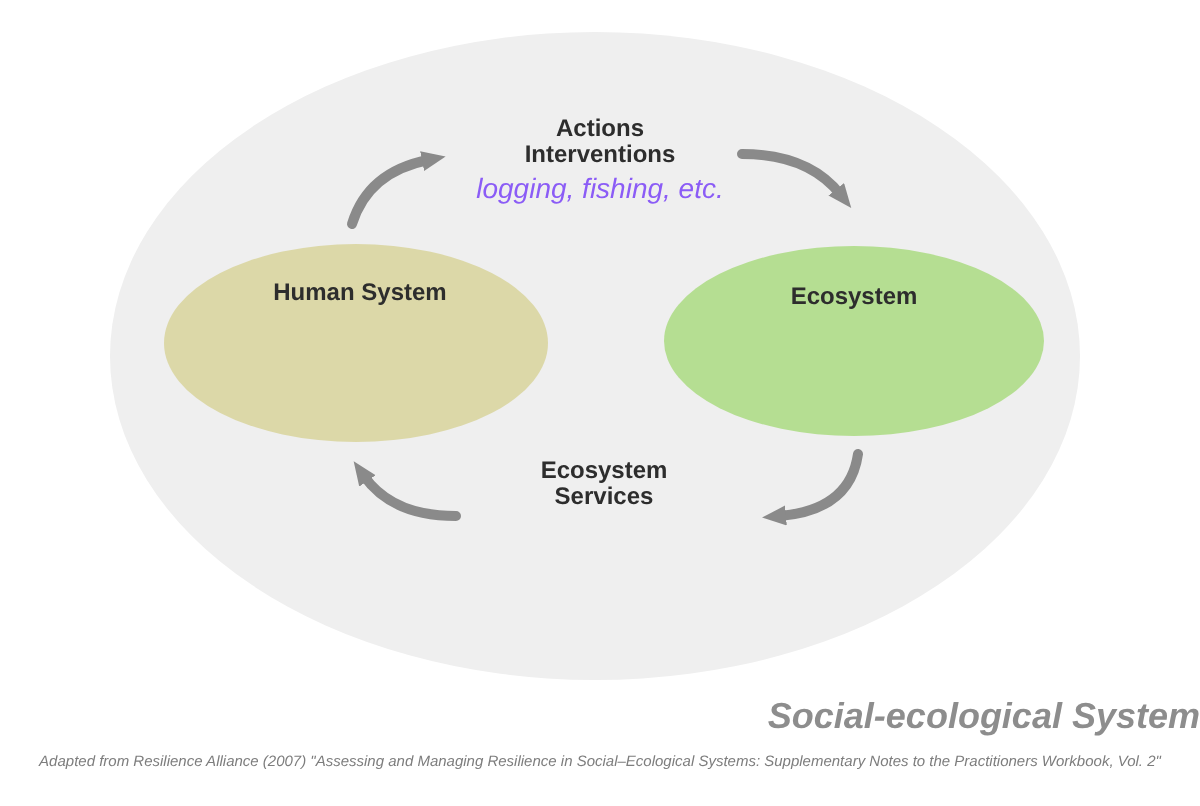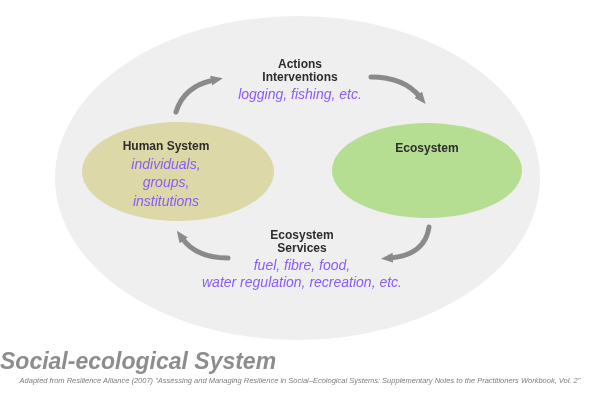--- a/index.html
+++ b/index.html
@@ -35,33 +35,33 @@
   }
   .node-subtitle {
     font-style: italic;
     font-size: 14px;
     line-height: 1.18;
     white-space: pre-line;
     color: #8b5cf6;
     margin-top: 2px;
   }
   .node-actions   { left: 170px; top: 58px;  width: 260px; }
-  .node-human     { left: 70px;  top: 140px; width: 192px; }
+  .node-human     { left: 84px;  top: 140px; width: 192px; }
   .node-human .node-subtitle { line-height: 1.3; }
   .node-eco       { left: 332px; top: 142px; width: 190px; }
   .node-services  { left: 172px; top: 229px; width: 260px; }
 
   .system-label {
     position: absolute;
     left: 0; top: 348px;
     width: 600px;
-    text-align: left;
+    text-align: right;
     font-style: italic;
     font-weight: 600;
-    font-size: 23px;
+    font-size: 18px;
     color: #8d8d8d;
   }
   .attribution {
     position: absolute;
     left: 0; top: 376px;
     width: 600px;
     text-align: center;
     font-style: italic;
     font-size: 7.5px;
     color: #7d7d7d;
@@ -91,33 +91,28 @@
   </svg>
 
   <div class="node node-actions">
     <div class="node-title">Actions
 Interventions</div>
     <div class="node-subtitle">logging, fishing, etc.</div>
   </div>
 
   <div class="node node-human">
     <div class="node-title">Human System</div>
-    <div class="node-subtitle">individuals,
-groups,
-institutions</div>
   </div>
 
   <div class="node node-eco">
     <div class="node-title">Ecosystem</div>
   </div>
 
   <div class="node node-services">
     <div class="node-title">Ecosystem
 Services</div>
-    <div class="node-subtitle">fuel, fibre, food,
-water regulation, recreation, etc.</div>
   </div>
 
   <div class="system-label" style="color: rgb(141, 141, 141);">Social-ecological System</div>
 
   <div class="attribution">Adapted from Resilience Alliance (2007) "Assessing and Managing Resilience in Social–Ecological Systems: Supplementary Notes to the Practitioners Workbook, Vol. 2"</div>
 
 </div>
 
 </body></html>

